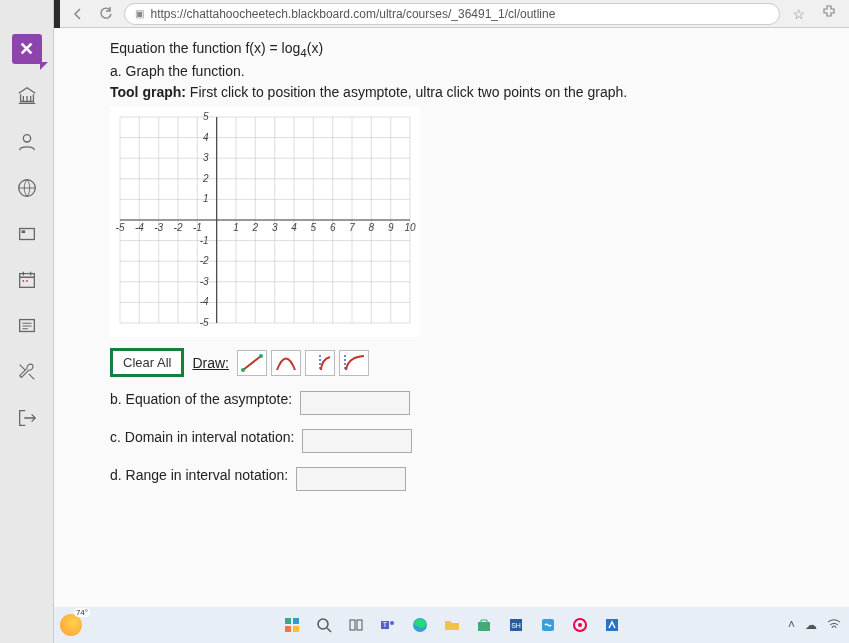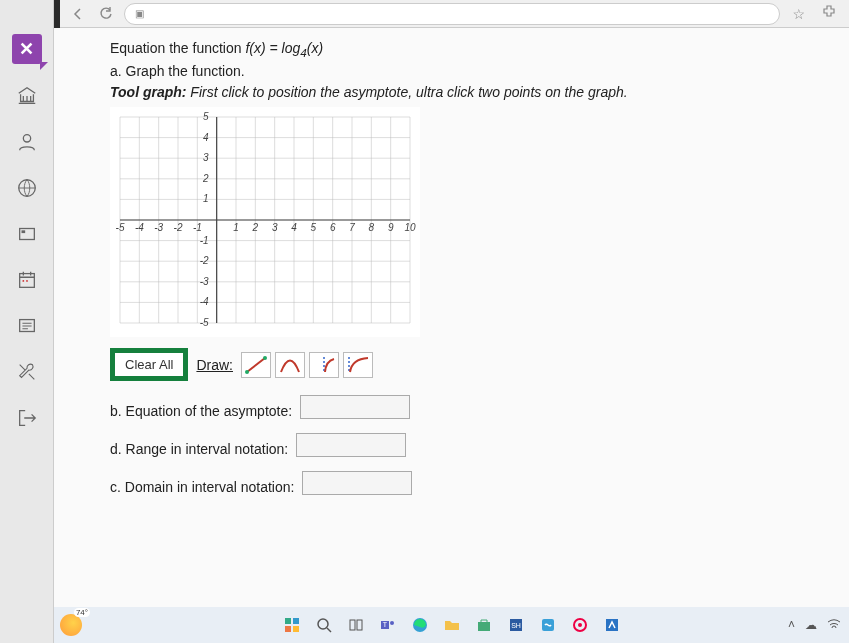--- a/index.html
+++ b/index.html
@@ -11,33 +11,33 @@
   .url-icon { margin-right: 6px; color: #888; font-size: 10px; }
   .star-icon, .ext-icon { color: #888; font-size: 14px; padding: 0 4px; }
   
   .side-rail { position: absolute; left: 0; top: 0; width: 54px; height: 100%; background: #e8e8e8; border-right: 1px solid #ccc; display: flex; flex-direction: column; align-items: center; gap: 18px; padding-top: 34px; }
   .side-rail .item { width: 28px; height: 28px; display: flex; align-items: center; justify-content: center; color: #555; font-size: 18px; }
   .close-badge { position: relative; width: 30px; height: 30px; background: #8e44ad; border-radius: 3px; display: flex; align-items: center; justify-content: center; color: #fff; font-size: 18px; font-weight: bold; }
   .close-badge::after { content: ''; position: absolute; right: -6px; bottom: -6px; width: 0; height: 0; border-left: 8px solid #8e44ad; border-bottom: 8px solid transparent; }
   
   .content { position: absolute; left: 54px; top: 28px; right: 0; bottom: 36px; background: #fafafa; padding: 10px 40px 10px 56px; overflow: auto; font-size: 14px; color: #222; }
   .problem-text { line-height: 1.5; }
-  .italic { font-style: italic; }
+  .italic { }
   
   .graph-wrap { margin: 4px 0 8px 0; }
   svg.grid { background: #fff; }
   .grid-line { stroke: #bbb; stroke-width: 0.5; }
   .axis-line { stroke: #444; stroke-width: 1.2; }
   .tick-label { font-size: 10px; fill: #444; font-style: italic; }
   
   .tool-row { display: flex; align-items: center; gap: 4px; margin: 6px 0 14px 0; }
-  .btn { background: #fff; border: 5px solid #15803d; padding: 4px 10px; font-size: 13px; color: #333; cursor: pointer; }
+  .btn { background: #fff; border: 3px solid #15803d; padding: 4px 10px; font-size: 13px; color: #333; cursor: pointer; }
   .draw-tool { width: 30px; height: 26px; border: 1px solid #bbb; display: flex; align-items: center; justify-content: center; background: #fff; cursor: pointer; }
   
-  .q-row { margin: 14px 0; display: flex; align-items: flex-end; gap: 8px; font-size: 14px; }
+  .q-row { margin: 14px 0; display: flex; align-items: flex-start; gap: 8px; font-size: 14px; }
   .q-row input { border: 1px solid #aaa; height: 24px; width: 110px; padding: 0 6px; background: #f5f5f5; }
   
   .taskbar { position: absolute; left: 54px; right: 0; bottom: 0; height: 36px; background: #e8eef5; display: flex; align-items: center; padding: 0 10px; justify-content: center; gap: 12px; }
   .taskbar .tb-item { width: 20px; height: 20px; display: flex; align-items: center; justify-content: center; font-size: 14px; }
   .weather { position: absolute; left: 6px; display: flex; align-items: center; gap: 4px; }
   .weather-icon { width: 22px; height: 22px; border-radius: 50%; background: radial-gradient(circle at 60% 40%, #ffd24a, #ff9a3a); position: relative; }
   .weather-icon::after { content: '74°'; position: absolute; top: -6px; right: -8px; font-size: 8px; background: #fff; border-radius: 6px; padding: 0 2px; color: #333; }
   .tray { position: absolute; right: 8px; display: flex; gap: 10px; color: #555; font-size: 12px; align-items: center; }
 </style>
 </head>
@@ -50,20 +50,21 @@
       </svg>
   </div>
   <div class="nav-arrow">
     <svg width="14" height="14" viewBox="0 0 14 14">
         <path d="M11 3 A5 5 0 1 0 12 7" stroke="#888" stroke-width="1.4" fill="none"></path>
         <path d="M11 0 L11 4 L7 4" stroke="#888" stroke-width="1.4" fill="none"></path>
       </svg>
   </div>
   <div class="url-bar">
     <span class="url-icon">▣</span>
+    <span>https://chattahoocheetech.blackboard.com/ultra/courses/_36491_1/cl/outline</span>
   </div>
   <span class="star-icon">☆</span>
   <span class="ext-icon">
     <svg width="16" height="16" viewBox="0 0 16 16">
         <path d="M6 2h4v3h3v4h-3v3h-4v-3h-3v-4h3z" fill="none" stroke="#888" stroke-width="1.2"></path>
       </svg>
   </span>
 </div>
 
 <div class="side-rail">
@@ -216,25 +217,25 @@
           <path d="M4 17 Q6 4 22 3" stroke="#c0392b" stroke-width="2" fill="none"></path>
         </svg>
     </span>
   </div>
 
   <div class="q-row">
     <span>b. Equation of the asymptote:</span>
     <input type="text" value="" style="">
   </div>
   <div class="q-row">
+    <span>c. Domain in interval notation:</span>
+    <input type="text" value="" style="">
+  </div>
+  <div class="q-row">
     <span>d. Range in interval notation:</span>
-    <input type="text" value="" style="">
-  </div>
-  <div class="q-row">
-    <span>c. Domain in interval notation:</span>
     <input type="text" value="" style="">
   </div>
 </div>
 
 <div class="taskbar">
   <div class="weather">
     <div class="weather-icon"></div>
   </div>
   <div class="tb-item">
     <svg width="16" height="16" viewBox="0 0 16 16">

